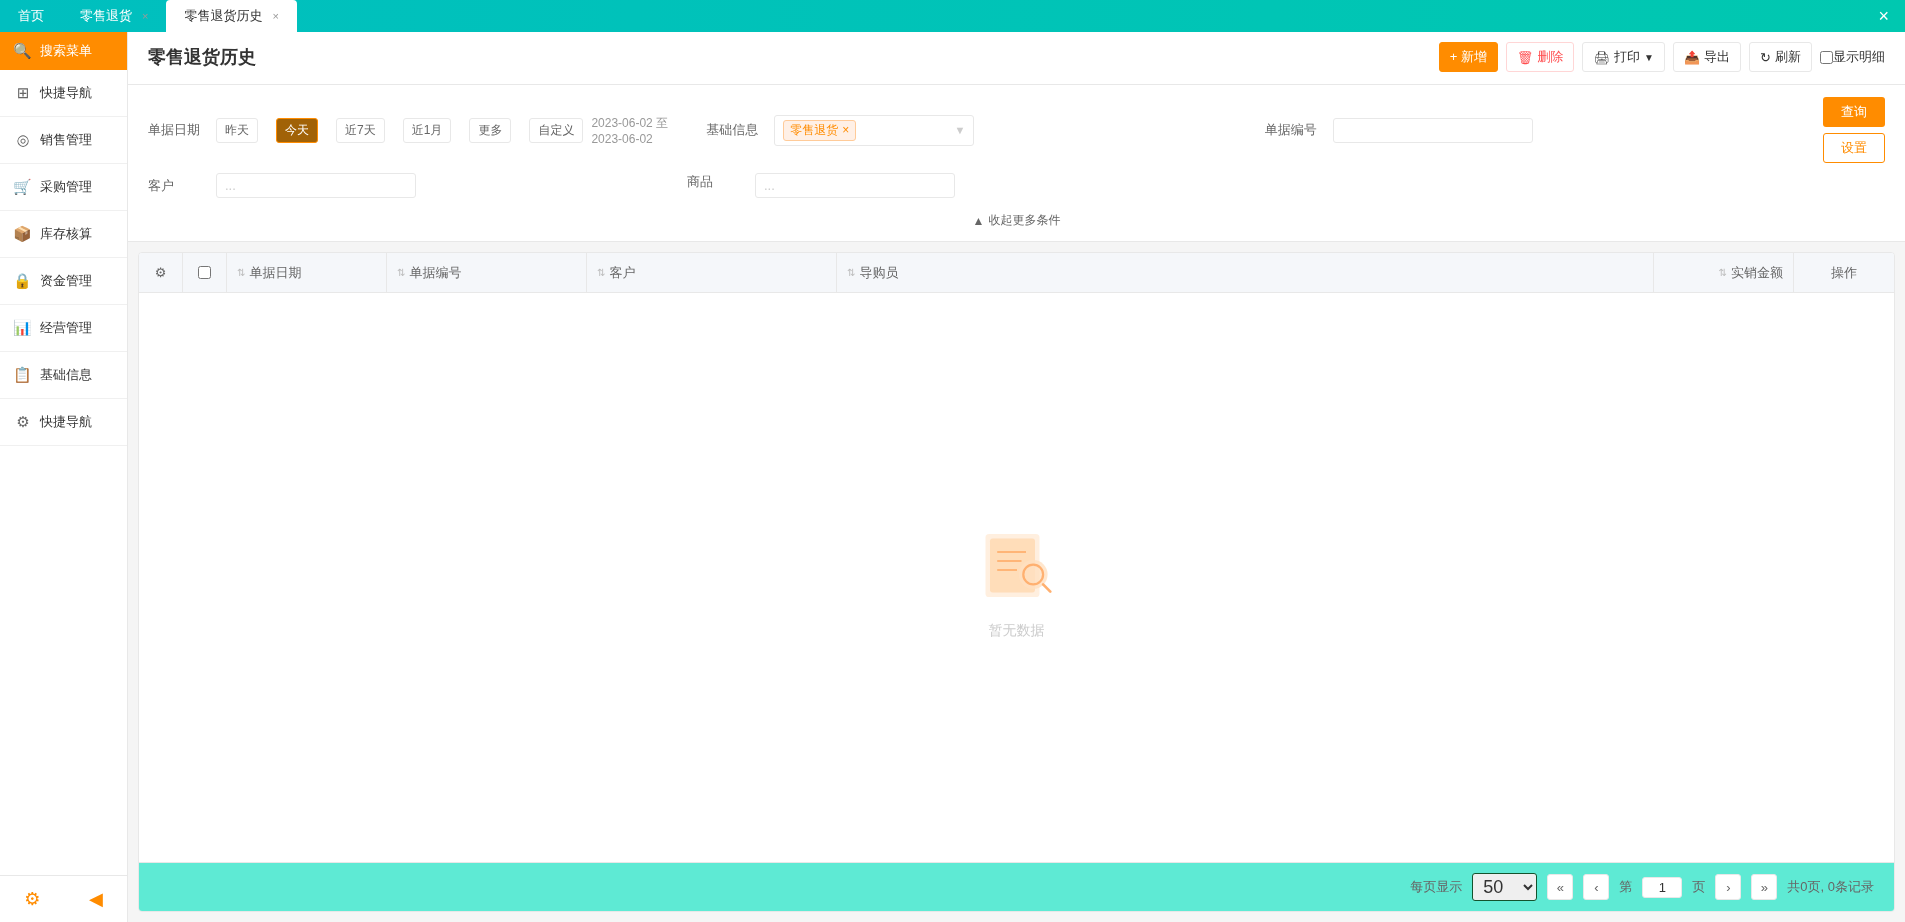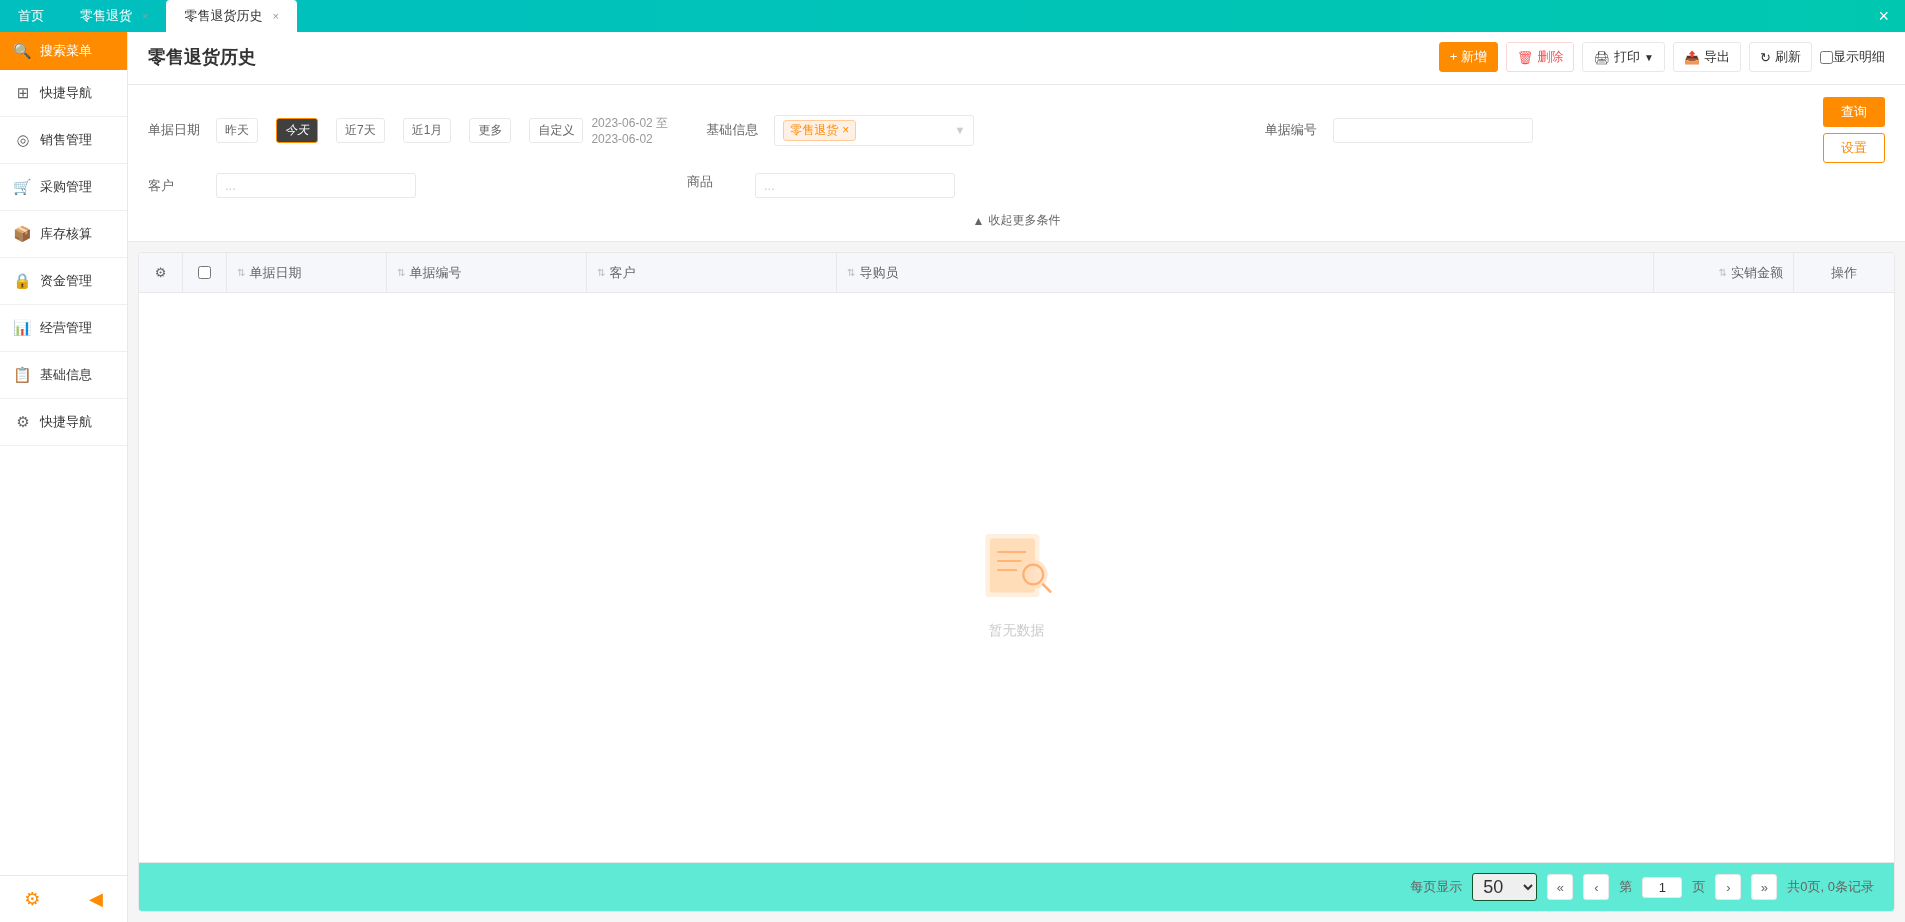--- a/index.html
+++ b/index.html
@@ -210,24 +210,23 @@
     .date-btn {
       padding: 3px 8px;
       border: 1px solid #e8e8e8;
       border-radius: 3px;
       background: #fff;
       font-size: 12px;
       color: #666;
       cursor: pointer;
     }
     .date-btn.active {
-      background: #404040;
+      background: #a16207;
       color: #fff;
       border-color: #ff8c00;
-      font-style: italic;
     }
     .date-range-text {
       font-size: 12px;
       color: #999;
     }
     .filter-select {
       display: flex;
       align-items: center;
       border: 1px solid #e8e8e8;
       border-radius: 3px;

